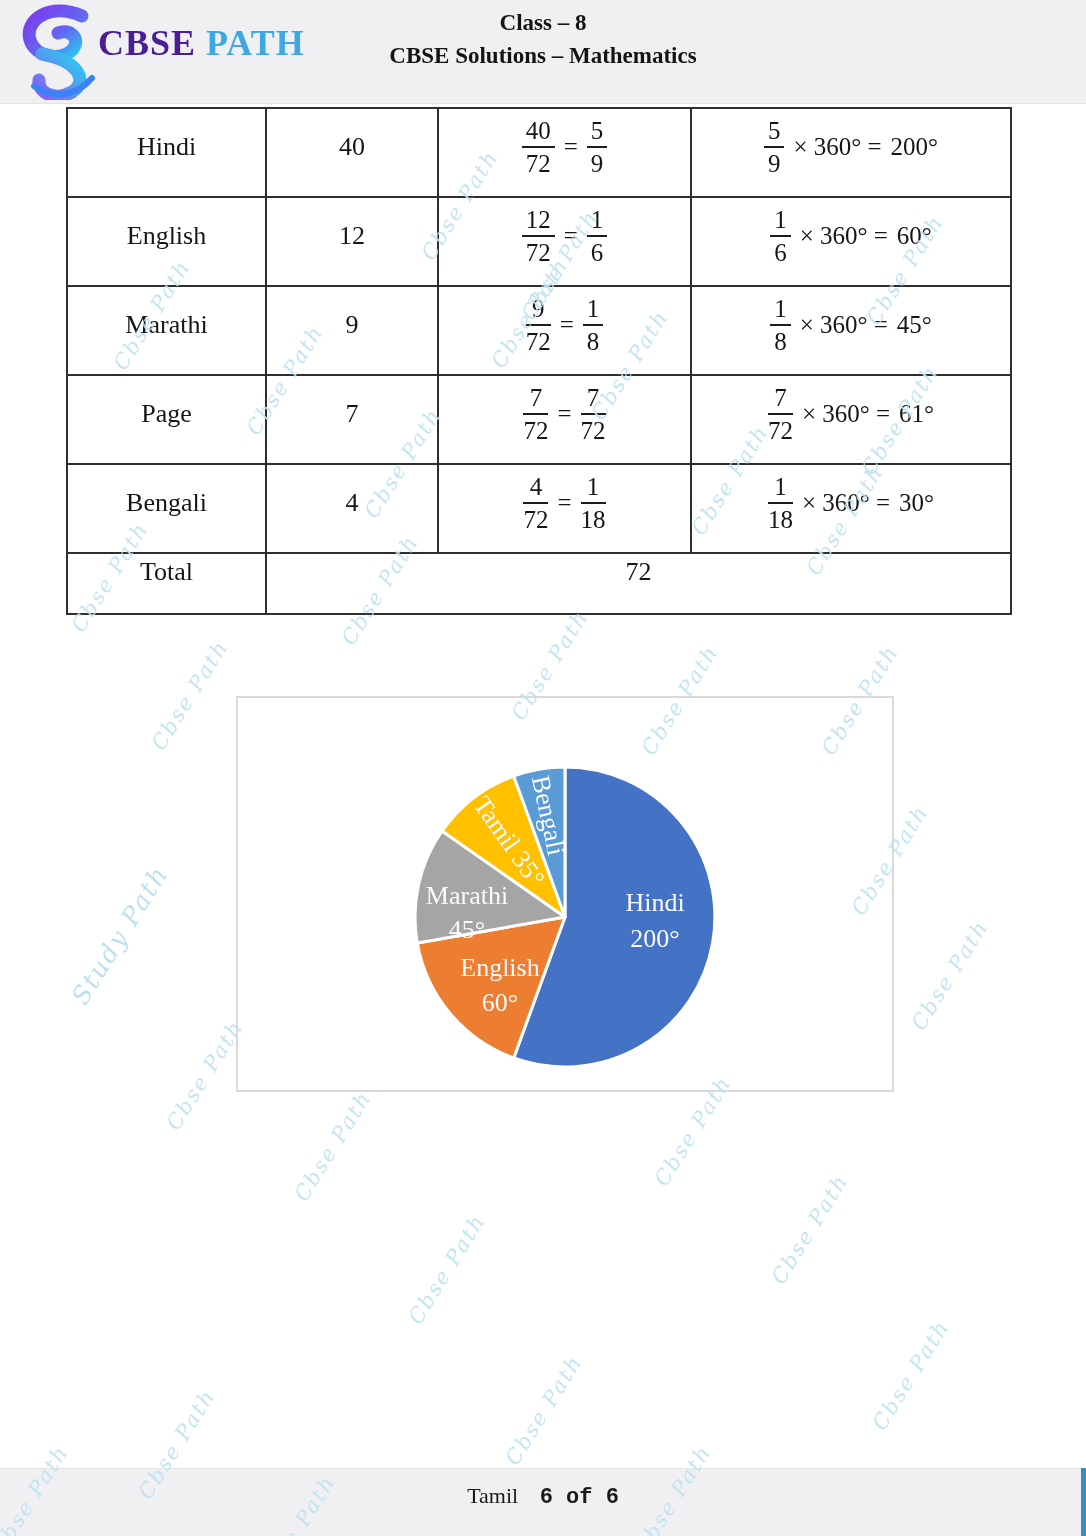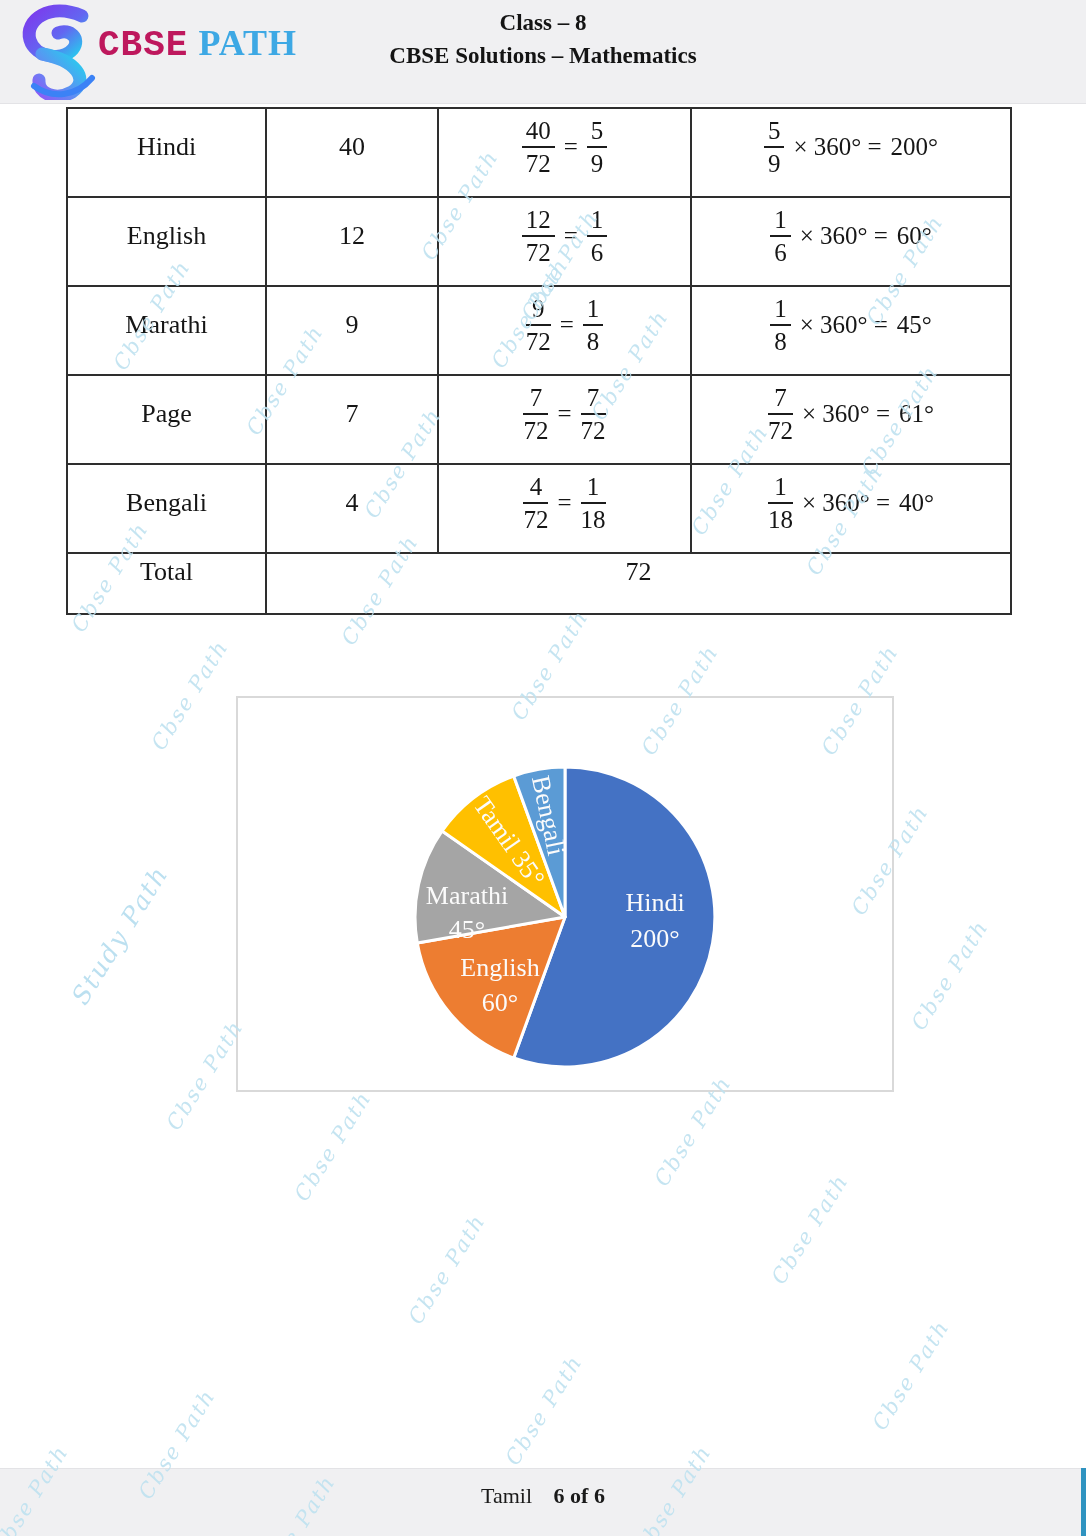--- a/index.html
+++ b/index.html
@@ -10,21 +10,21 @@
   
   .header-band{
     position:absolute;left:0;top:0;width:1086px;height:103px;
     background:#f0f0f2;border-bottom:1px solid #e3e3e6;
   }
   .logo-wrap{position:absolute;left:10px;top:2px;width:92px;height:98px;}
   .brand{
     position:absolute;left:98px;top:22px;font-size:36px;font-weight:bold;
     letter-spacing:1px;font-family:"Liberation Serif",serif;white-space:nowrap;
   }
-  .brand .w1{color:#be185d;font-family:Liberation Mono, monospace;}
+  .brand .w1{color:#4c1d95;}
   .brand .w2{color:#3da8e4;}
   .doc-titles{
     position:absolute;left:0;top:6px;width:1086px;text-align:center;
     font-size:23px;font-weight:600;line-height:33px;color:#141414;
   }
   
   table.data{
     position:absolute;left:66px;top:107px;border-collapse:collapse;
     table-layout:fixed;font-size:26px;
   }
@@ -54,21 +54,21 @@
   .chart-box svg{position:absolute;left:0;top:0;}
   
   .footer-band{
     position:absolute;left:0;top:1468px;width:1086px;height:68px;
     background:#f0f0f2;border-top:1px solid #e3e3e6;
   }
   .footer-text{
     position:absolute;left:0;top:14px;width:100%;text-align:center;
     font-size:22px;color:#1a1a1a;
   }
-  .footer-text b{margin-left:16px;}
+  .footer-text b{margin-left:16px;font-family:Liberation Mono, monospace;}
   .edge-strip{
     position:absolute;right:0;top:1468px;width:5px;height:68px;background:#2f93c0;
   }
   
   .wm-layer{position:absolute;left:0;top:0;width:1086px;height:1536px;pointer-events:none;}
   .wm{
     position:absolute;font-family:"DejaVu Serif",serif;font-style:italic;
     font-size:21px;letter-spacing:2px;color:#bfe2f0;white-space:nowrap;
     transform:translate(-50%,-50%) rotate(-58deg);opacity:.9;
   }
@@ -221,21 +221,21 @@
                 <span class="num">1</span>
                 <span class="den">18</span>
               </span>
         </span></td>
         <td><span class="eq">
           <span class="frac">
                 <span class="num">1</span>
                 <span class="den">18</span>
               </span>
           <span class="op">× 360° =</span>
-          <span class="result">40°</span>
+          <span class="result">30°</span>
         </span></td>
       </tr>
       <tr class="totalrow">
         <td>Total</td>
         <td colspan="3">72</td>
       </tr>
     </tbody>
   </table>
 
   <div class="chart-box">

